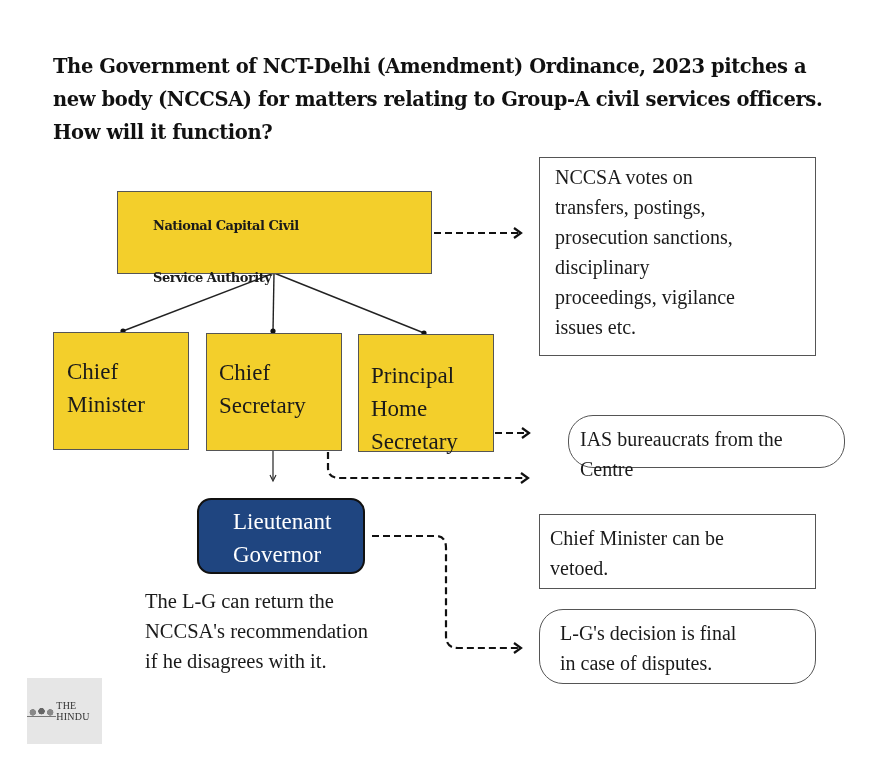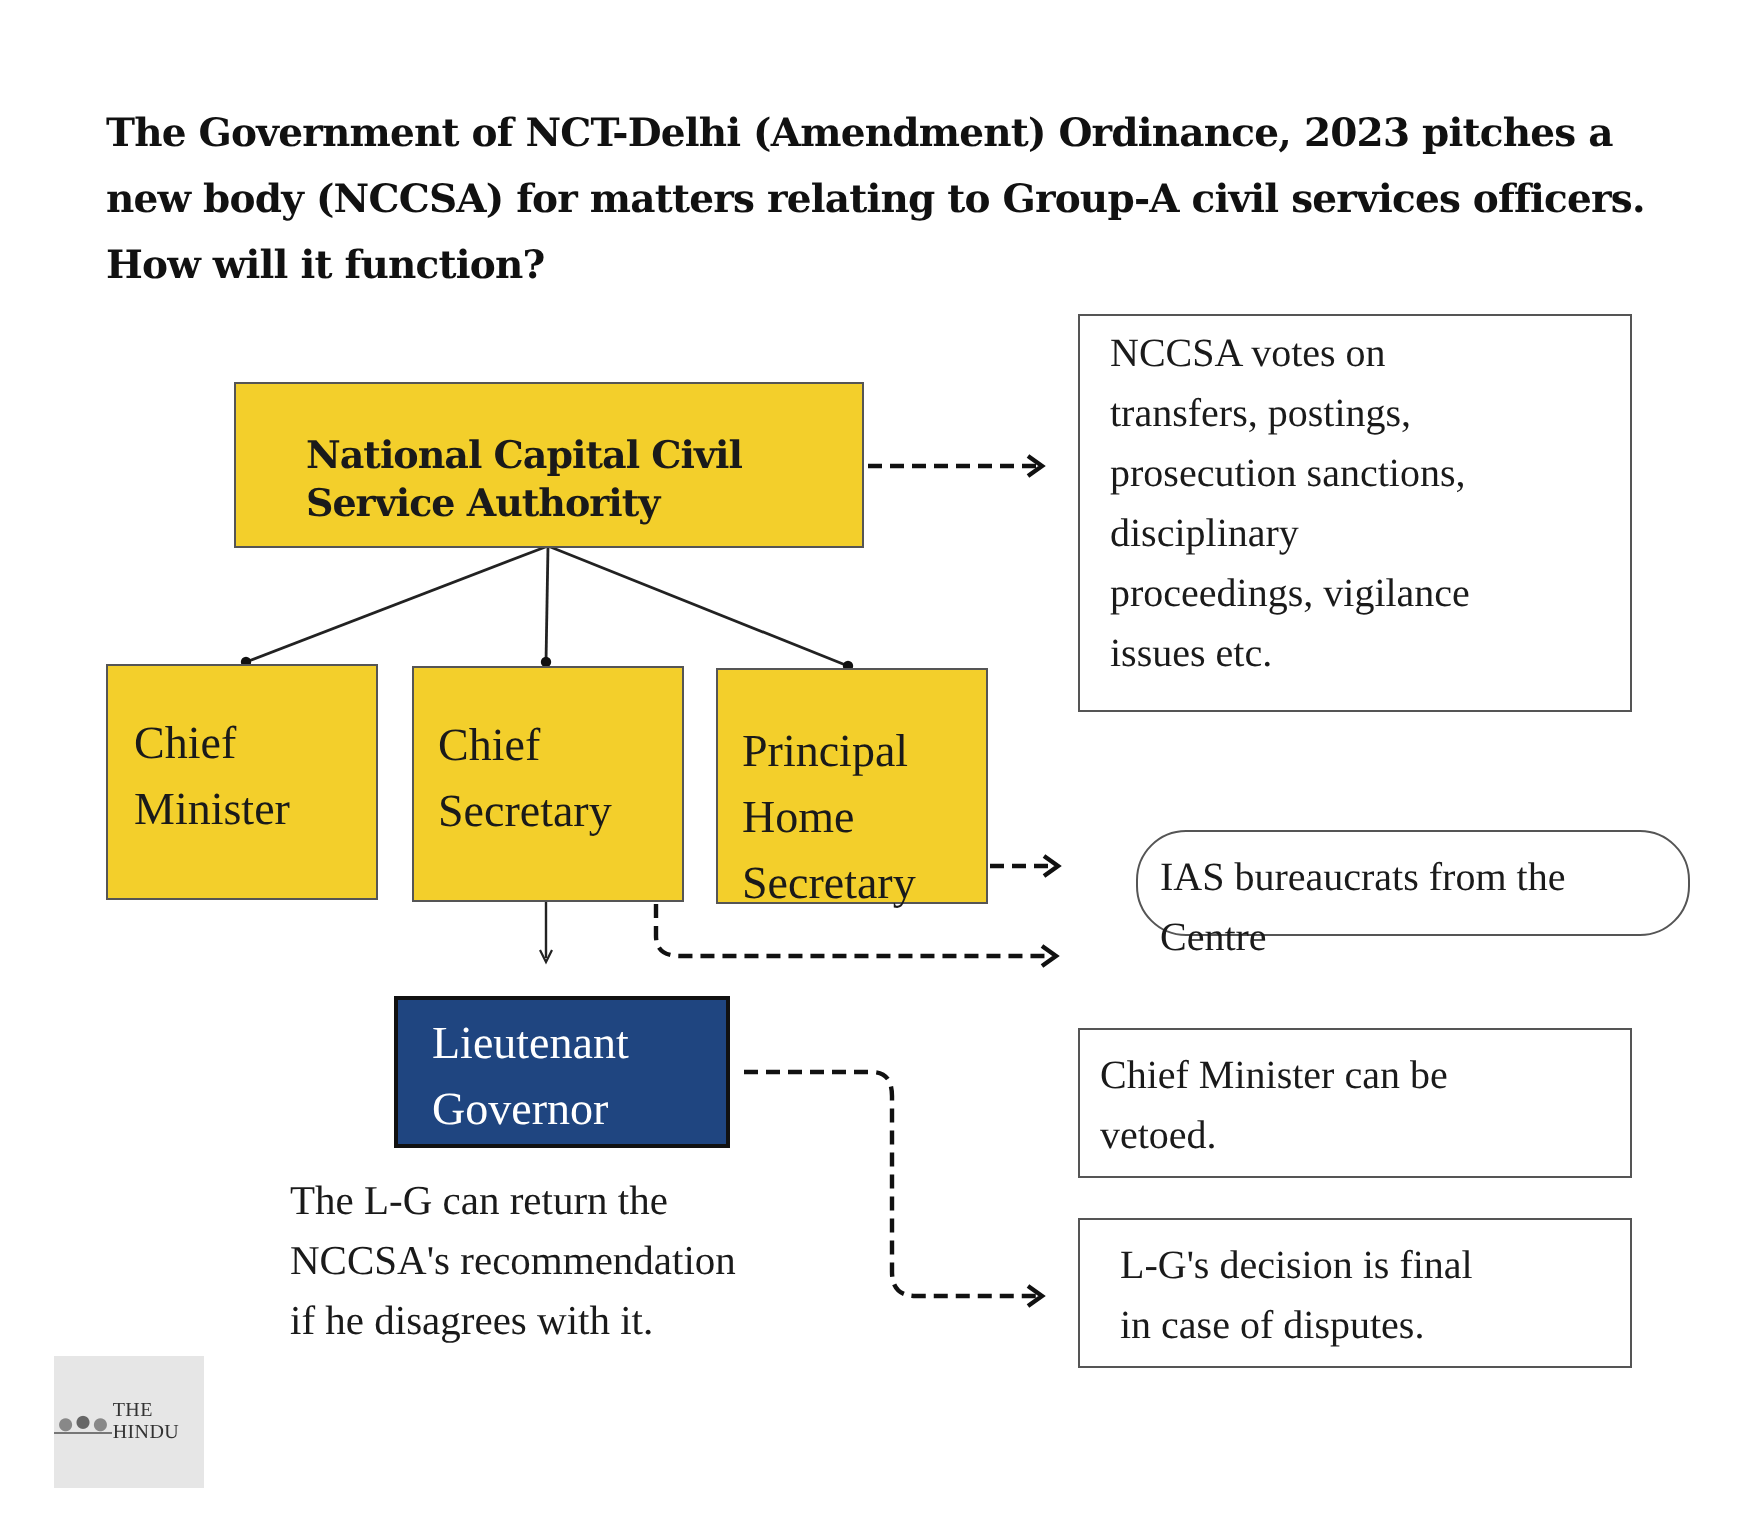--- a/index.html
+++ b/index.html
@@ -32,24 +32,23 @@
     .white { background: #fff; border: 1.3px solid #555; }
     .box .txt {
       font-family: "Liberation Serif", "DejaVu Serif", serif;
       font-size: 23px;
       line-height: 33px;
       white-space: pre-line;
     }
     .nccsa .txt {
       font-family: "DejaVu Serif", "Liberation Serif", serif;
       font-weight: bold;
-      font-size: 19px;
-      line-height: 24px;
+      font-size: 13px;
+      line-height: 52px;
       letter-spacing: -0.5px;
-      margin-top: 16px;
     }
     .note .txt {
       font-family: "Liberation Serif", "DejaVu Serif", serif;
       font-size: 20px;
       line-height: 30px;
     }
     .lg-note {
       position: absolute;
       left: 145px; top: 586px;
       width: 290px;
@@ -141,21 +140,21 @@
   <div class="txt">Chief
 Secretary</div>
 </div>
 
 <div class="box yellow" style="left:358px; top:334px; width:136px; height:118px; padding:24px 0 0 12px;">
   <div class="txt">Principal
 Home
 Secretary</div>
 </div>
 
-<div class="box navy" style="left:197px; top:498px; width:168px; height:76px; padding:5px 0 0 17px;">
+<div class="box navy" style="left:197px; top:498px; width:168px; height:76px; padding:5px 0 0 34px;border-radius:14px;">
   <div class="txt" style="color:#fff;">Lieutenant
 Governor</div>
 </div>
 
 <div class="box white note" style="left:539px; top:157px; width:277px; height:199px; padding:4px 0 0 15px;">
   <div class="txt">NCCSA votes on
 transfers, postings,
 prosecution sanctions,
 disciplinary
 proceedings, vigilance
@@ -165,21 +164,21 @@
 <div class="box white note" style="left:568px; top:415px; width:277px; height:53px; padding:8px 0 0 11px;border-radius:25px;">
   <div class="txt">IAS bureaucrats from the
 Centre</div>
 </div>
 
 <div class="box white note" style="left:539px; top:514px; width:277px; height:75px; padding:8px 0 0 10px;">
   <div class="txt">Chief Minister can be
 vetoed.</div>
 </div>
 
-<div class="box white note" style="left:539px; top:609px; width:277px; height:75px; padding:8px 14px 0 20px;">
+<div class="box white note" style="left:539px; top:609px; width:277px; height:75px; padding:8px 14px 0 20px;border-radius:24px;">
   <div class="txt">L-G's decision is final
 in case of disputes.</div>
 </div>
 
 <div class="lg-note">The L-G can return the
 NCCSA's recommendation
 if he disagrees with it.</div>
 
 <div class="logo">
   <div class="emblem"></div>

